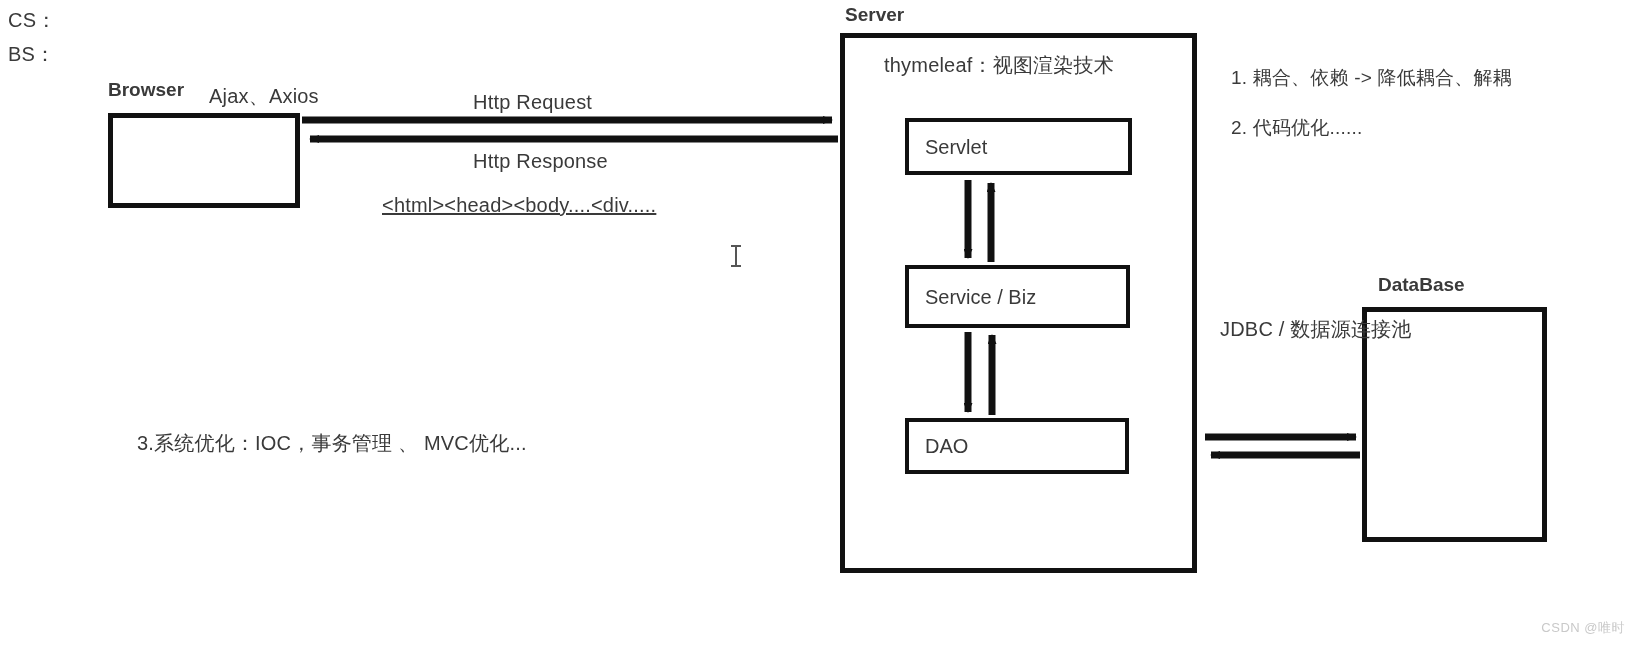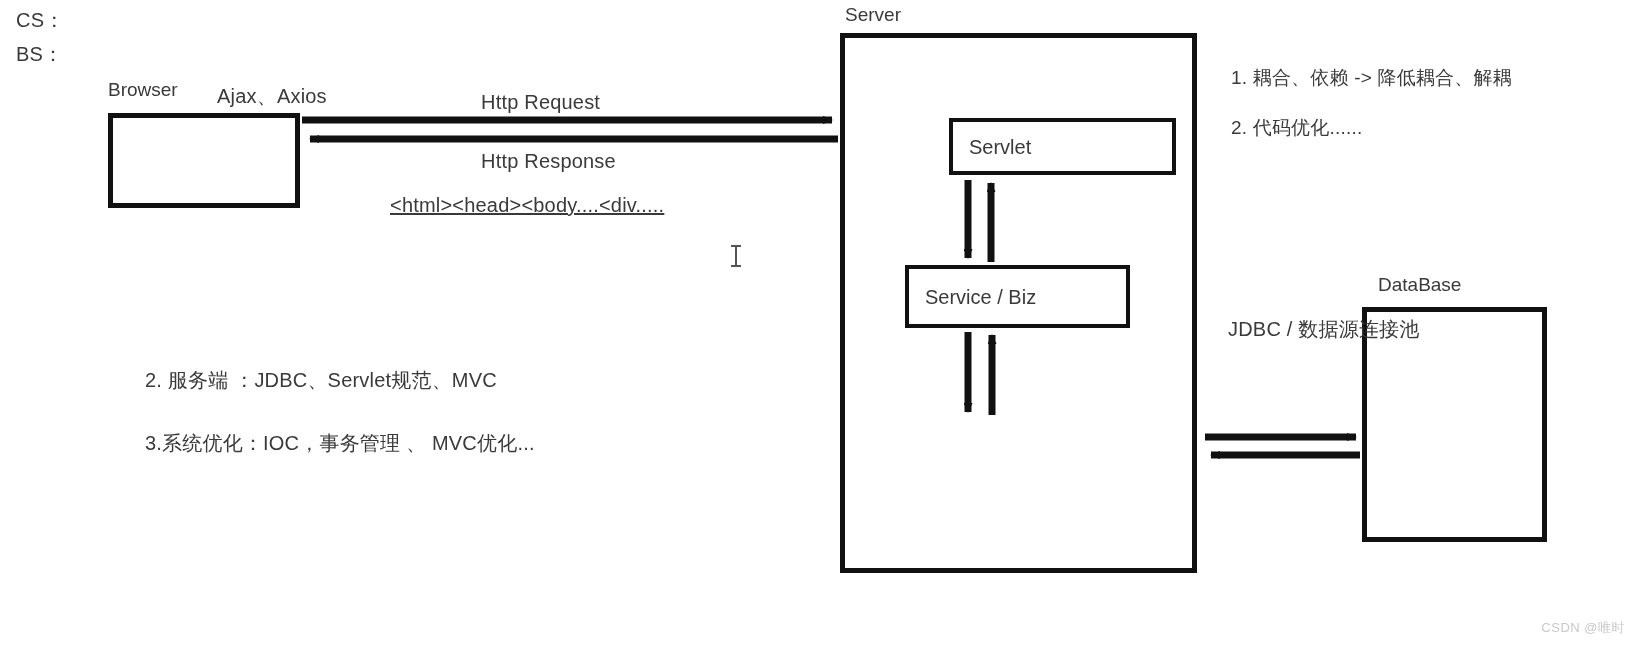--- a/index.html
+++ b/index.html
@@ -19,35 +19,36 @@
     overflow: hidden;
   }
   .lbl {
     position: absolute;
     white-space: nowrap;
     color: #3a3a3a;
     font-size: 19px;
     line-height: 1.25;
     letter-spacing: .2px;
   }
-  .lbl-lg { font-size: 20px; margin-left: 8px; }
+  .lbl-lg { font-size: 20px; }
   .box {
     position: absolute;
     background: #ffffff;
     border: 5px solid #111111;
     box-sizing: border-box;
   }
   .box-thin {
     border-width: 4px;
   }
   .box-label {
     position: absolute;
     font-size: 19px;
     color: #3a3a3a;
     white-space: nowrap;
+    font-weight: bold;
   }
   .inner-box-text {
     position: absolute;
     left: 16px;
     top: 50%;
     transform: translateY(-50%);
     font-size: 20px;
     color: #3a3a3a;
     white-space: nowrap;
   }
@@ -108,42 +109,45 @@
   <div class="lbl lbl-lg" style="left:473px; top:149px;">Http Response</div>
 
   <div class="lbl lbl-lg" style="left:382px; top:193px;text-decoration:underline;">&lt;html&gt;&lt;head&gt;&lt;body....&lt;div.....</div>
 
   <div class="caret" style="left:735px; top:245px;"></div>
 
   <div class="box-label" style="left:845px; top:4px;">Server</div>
 
   <div class="box" style="left:840px; top:33px; width:357px; height:540px;"></div>
 
+  <div class="lbl lbl-lg" style="left:884px; top:53px;">thymeleaf：视图渲染技术</div>
 
-  <div class="box box-thin" style="left:905px; top:118px; width:227px; height:57px;margin-left:44px;">
+  <div class="box box-thin" style="left:905px; top:118px; width:227px; height:57px;">
     <span class="inner-box-text">Servlet</span>
   </div>
 
   <div class="box box-thin" style="left:905px; top:265px; width:225px; height:63px;">
     <span class="inner-box-text">Service / Biz</span>
   </div>
 
+  <div class="box box-thin" style="left:905px; top:418px; width:224px; height:56px;">
+    <span class="inner-box-text">DAO</span>
+  </div>
 
   <div class="lbl" style="left:1231px; top:66px;">1. 耦合、依赖 -&gt; 降低耦合、解耦</div>
 
   <div class="lbl" style="left:1231px; top:100px;margin-top:16px;">2. 代码优化......</div>
 
   <div class="box-label" style="left:1378px; top:274px;">DataBase</div>
 
   <div class="box" style="left:1362px; top:307px; width:185px; height:235px;"></div>
 
   <div class="lbl lbl-lg" style="left:1220px; top:317px;">JDBC / 数据源连接池</div>
 
 
-  <div class="lbl lbl-lg" style="left:137px; top:368px;">2. 服务端 ：JDBC、Servlet规范、MVC</div>
 
   <div class="lbl lbl-lg" style="left:137px; top:431px;">3.系统优化：IOC，事务管理 、 MVC优化...</div>
 
   <svg id="arrows" viewBox="0 0 1637 645">
     <defs>
       <marker id="ah-right" markerWidth="10" markerHeight="8" refX="9" refY="4" orient="auto" markerUnits="userSpaceOnUse">
         <path d="M0,0 L10,4 L0,8 z" fill="#111111"></path>
       </marker>
       <marker id="ah-left" markerWidth="10" markerHeight="8" refX="9" refY="4" orient="auto" markerUnits="userSpaceOnUse">
         <path d="M0,0 L10,4 L0,8 z" fill="#111111"></path>

